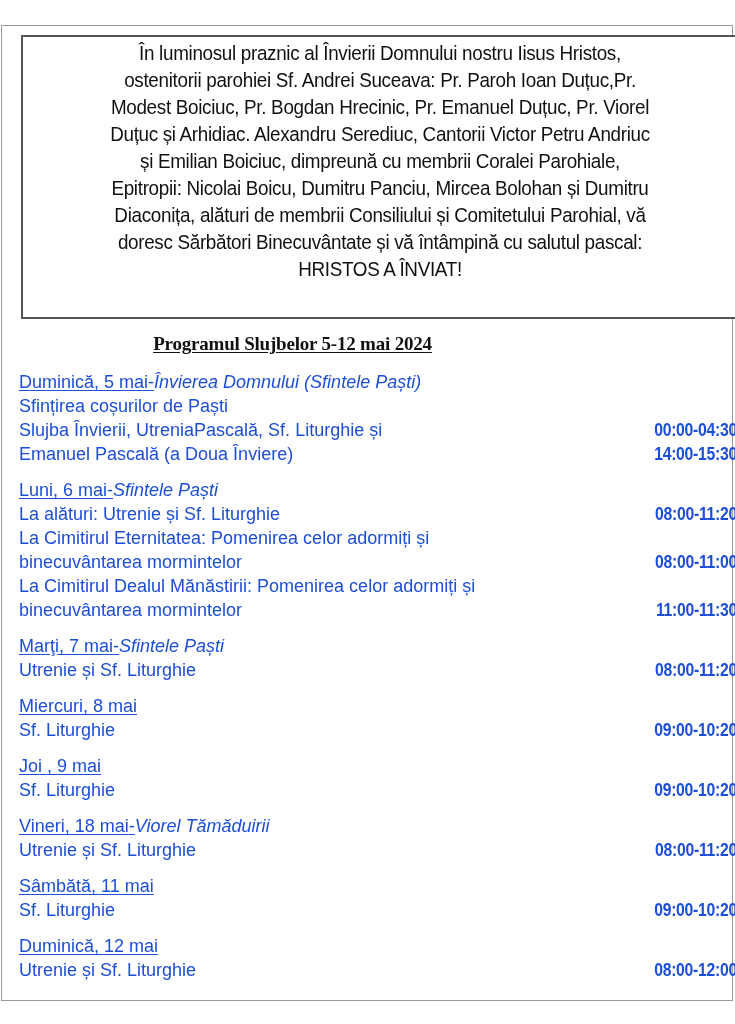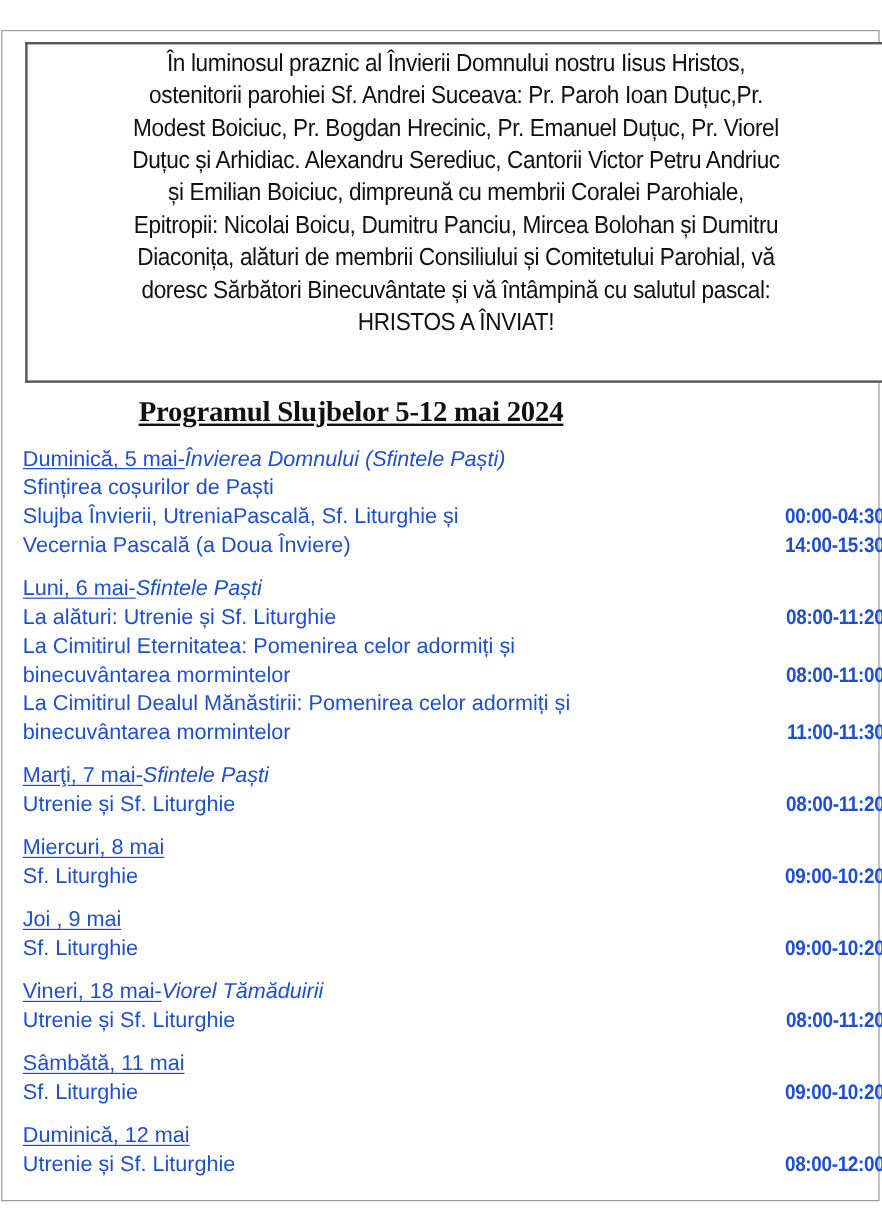--- a/index.html
+++ b/index.html
@@ -53,21 +53,21 @@
     white-space: nowrap;
   }
   .program-title {
     position: absolute;
     left: 0;
     width: 585px;
     top: 332px;
     text-align: center;
     font-family: "Liberation Serif", serif;
     font-weight: bold;
-    font-size: 24px;
+    font-size: 19px;
     line-height: 24px;
     text-decoration: underline;
     text-underline-offset: 2px;
     letter-spacing: -0.2px;
   }
   .schedule {
     position: absolute;
     left: 19px;
     top: 370px;
     width: 718px;
@@ -138,21 +138,21 @@
     <div class="day-header"><span class="day-date">Duminică, 5 mai</span><span class="day-date">-</span><span class="day-feast">Învierea Domnului (Sfintele Paști)</span></div>
     <div class="row">
       <div class="row-label">
         <span class="line-block">Sfințirea coșurilor de Paști</span>
         <span class="line-block">Slujba Învierii, UtreniaPascală, Sf. Liturghie și</span>
       </div>
       <div class="row-time">00:00-04:30</div>
     </div>
     <div class="row">
       <div class="row-label">
-        <span class="line-block">Vecernia Pascală (a Doua Înviere)</span>
+        <span class="line-block">Emanuel Pascală (a Doua Înviere)</span>
       </div>
       <div class="row-time">14:00-15:30</div>
     </div>
   </div>
 
   <div class="day">
     <div class="day-header"><span class="day-date">Luni, 6 mai</span><span class="day-date">-</span><span class="day-feast">Sfintele Paști</span></div>
     <div class="row">
       <div class="row-label">
         <span class="line-block">La alături: Utrenie și Sf. Liturghie</span>

